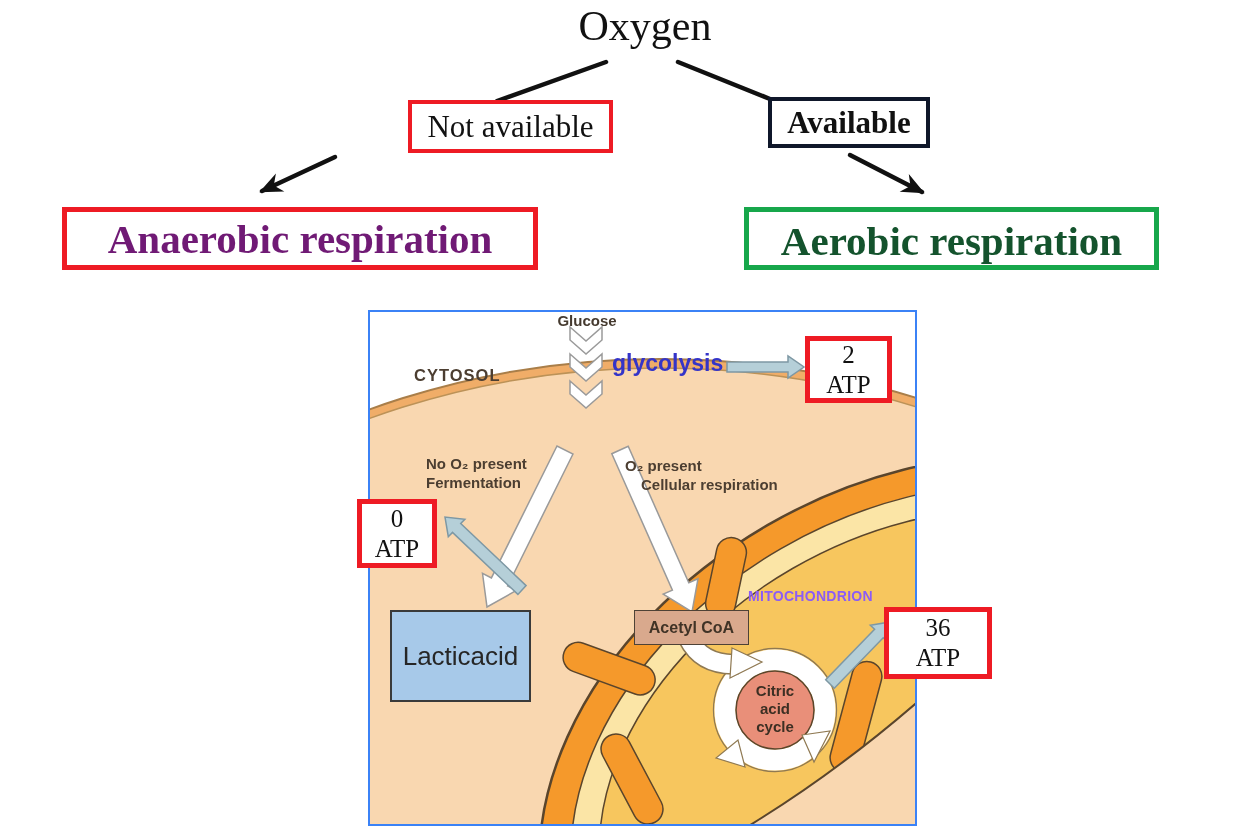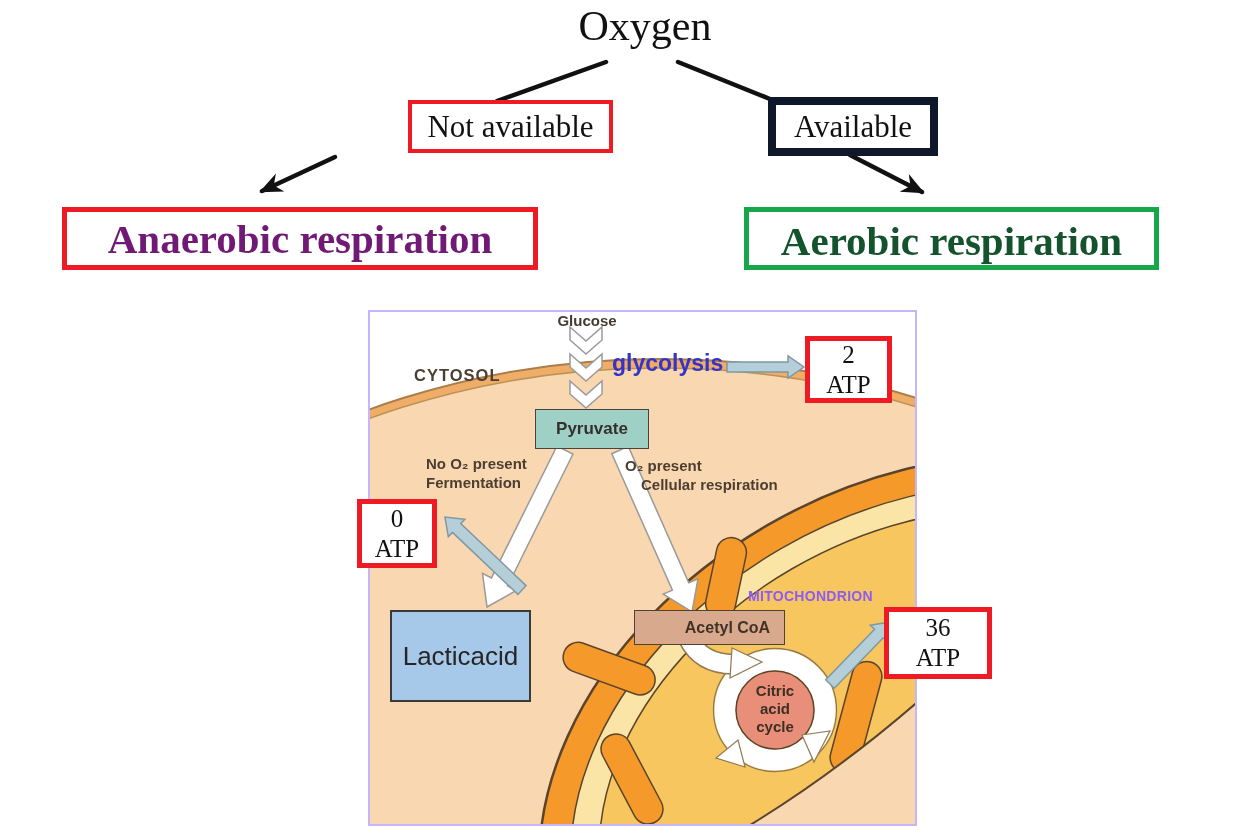--- a/index.html
+++ b/index.html
@@ -5,48 +5,48 @@
   html,body{margin:0;padding:0;background:#ffffff;}
   #canvas{position:relative;width:1243px;height:830px;background:#fff;overflow:hidden;
           font-family:"Liberation Serif", serif;}
   
   #connectors{position:absolute;left:0;top:0;width:1243px;height:830px;pointer-events:none;}
   .title{position:absolute;left:555px;top:2px;width:180px;text-align:center;
          font-size:42px;color:#111;}
   .cond-box{position:absolute;background:#fff;display:flex;align-items:center;justify-content:center;
             font-size:31px;color:#111;margin-left:48px;}
   .cond-red{left:360px;top:100px;width:197px;height:45px;border:4px solid #ee1b24;}
-  .cond-green{left:720px;top:97px;width:154px;height:43px;border:8px solid #0f172a;}
+  .cond-green{left:720px;top:97px;width:154px;height:43px;border:4px solid #0f172a;font-weight:bold;}
   .result-box{position:absolute;background:#fff;display:flex;align-items:center;justify-content:center;
               font-weight:bold;font-size:41px;}
   .result-red{left:62px;top:207px;width:466px;height:53px;border:5px solid #ee1b24;color:#701a75;}
   .result-green{left:744px;top:207px;width:405px;height:53px;border:5px solid #17a74b;color:#14532d;align-items:flex-end;}
   
-  #bio{position:absolute;left:368px;top:310px;width:545px;height:512px;border:2px solid #c4b5fd;
+  #bio{position:absolute;left:368px;top:310px;width:545px;height:512px;border:2px solid #3b82f6;
        background:#fff;font-family:"Liberation Sans", sans-serif;}
   #bio-clip{position:absolute;left:0;top:0;width:545px;height:512px;overflow:hidden;}
   #bio svg{display:block;}
   .dlabel{position:absolute;color:#4c3e31;font-weight:bold;white-space:nowrap;}
   #lbl-cytosol{left:44px;top:54px;font-size:16.5px;letter-spacing:1px;}
   #lbl-glucose{left:176px;top:0px;width:82px;text-align:center;font-size:15px;color:#453a2f;}
   #lbl-glycolysis{left:242px;top:38px;font-size:23px;color:#3434c8;}
   #lbl-noo2{left:56px;top:142px;font-size:15px;line-height:19px;}
   #lbl-o2{left:255px;top:144px;font-size:15px;line-height:19px;}
   #lbl-o2 .indent{margin-left:16px;}
   #lbl-mito{left:378px;top:276px;font-size:14px;color:#8b5cf6;letter-spacing:0.3px;}
   #lbl-citric{left:365px;top:370px;width:80px;text-align:center;font-size:15px;line-height:18px;
               color:#3c2f23;}
   .node{position:absolute;display:flex;align-items:center;justify-content:center;}
   #node-pyruvate{left:165px;top:97px;width:112px;height:38px;background:#9ed0c6;
                  border:1.5px solid #4e4236;font-weight:bold;font-size:17px;color:#35302b;}
   #node-lactic{left:20px;top:298px;width:137px;height:88px;background:#a7c9e9;
                border:2px solid #3a3a3a;font-size:26px;line-height:31px;color:#262626;
                }
   #node-acetyl{left:264px;top:298px;width:113px;height:33px;background:#d9a98d;
-               border:1.5px solid #4e4236;font-weight:bold;font-size:16px;color:#403326;padding-left:36px;}
+               border:1.5px solid #4e4236;font-weight:bold;font-size:16px;color:#403326;}
   
   .atp-box{position:absolute;background:#fff;border:5px solid #ee1b24;z-index:5;
            display:flex;flex-direction:column;align-items:center;justify-content:center;
            font-family:"Liberation Serif", serif;font-size:25px;line-height:30px;color:#111;}
   #atp-2{left:805px;top:336px;width:77px;height:57px;}
   #atp-0{left:357px;top:499px;width:70px;height:59px;}
   #atp-36{left:884px;top:607px;width:98px;height:62px;}
 </style>
 </head>
 <body>
@@ -124,23 +124,20 @@
           <polygon points="357,50 418,50 418,44 434,55 418,66 418,60 357,60"></polygon>
           <polygon points="156.1,273.6 90.7,211.6 94.9,207.3 75,205 78.3,224.7 82.5,220.4 147.9,282.4"></polygon>
           <polygon points="464.3,376.2 513.2,325.7 517.5,329.8 520,310 500.3,313.2 504.6,317.3 455.7,367.8"></polygon>
         </g>
       </svg>
     </div>
 
     <div class="dlabel" id="lbl-glucose">Glucose</div>
     <div class="dlabel" id="lbl-cytosol">CYTOSOL</div>
     <div class="dlabel" id="lbl-glycolysis">glycolysis</div>
-    <div class="node" id="node-pyruvate">
-      <span>Pyruvate</span>
-    </div>
     <div class="dlabel" id="lbl-noo2">
       <div>No O₂ present</div>
       <div>Fermentation</div>
     </div>
     <div class="dlabel" id="lbl-o2">
       <div>O₂ present</div>
       <div class="indent">Cellular respiration</div>
     </div>
     <div class="node" id="node-lactic">
       <span>Lactic</span>

